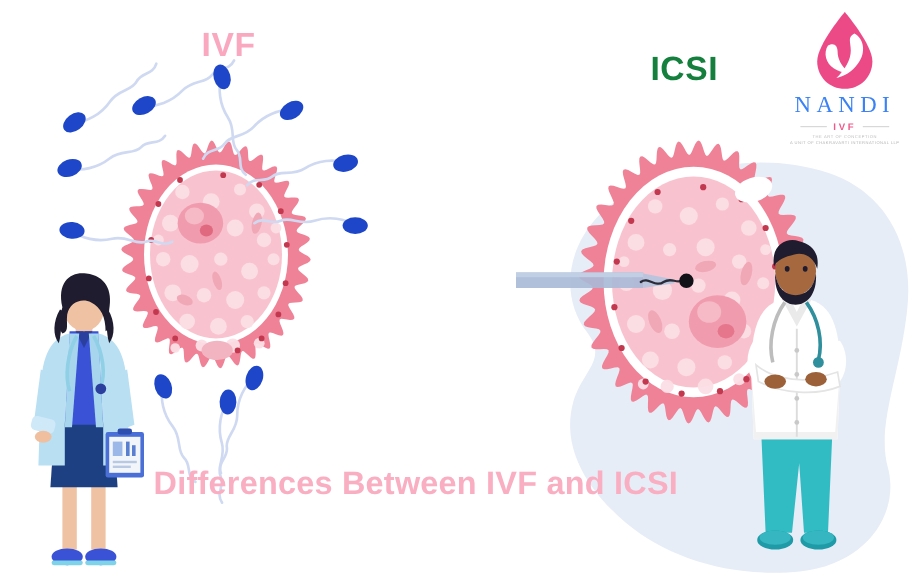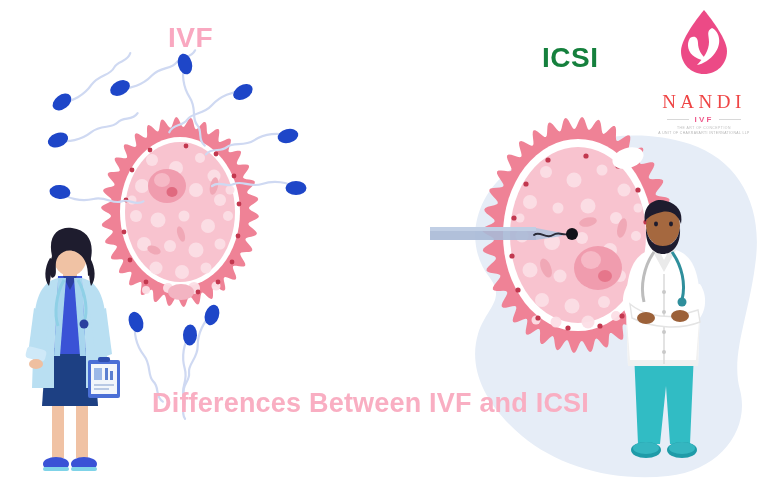--- a/index.html
+++ b/index.html
@@ -34,36 +34,35 @@
     color: #15803d;
     letter-spacing: 0.5px;
   }
   #main-title {
     left: 128px; top: 388px;
     font-size: 27px;
     font-weight: 700;
     color: #f9aec2;
     letter-spacing: 0.2px;
     white-space: nowrap;
-    margin-left: 24px;
   }
 
   
   #logo {
     left: 645px; top: 8px;
     width: 118px; height: 118px;
     text-align: center;
   }
   #logo-drop { display: block; margin: 0 auto; }
   #logo-name {
     font-size: 19px;
     letter-spacing: 4.5px;
-    color: #ef4444;
+    color: #3b82f6;
     font-weight: 400;
-    margin-top: 15px;
+    margin-top: 1px;
     font-family: "Liberation Serif", serif;
   }
   #logo-ivf-row {
     display: flex;
     align-items: center;
     justify-content: center;
     gap: 5px;
     margin-top: 2px;
   }
   .logo-rule {

